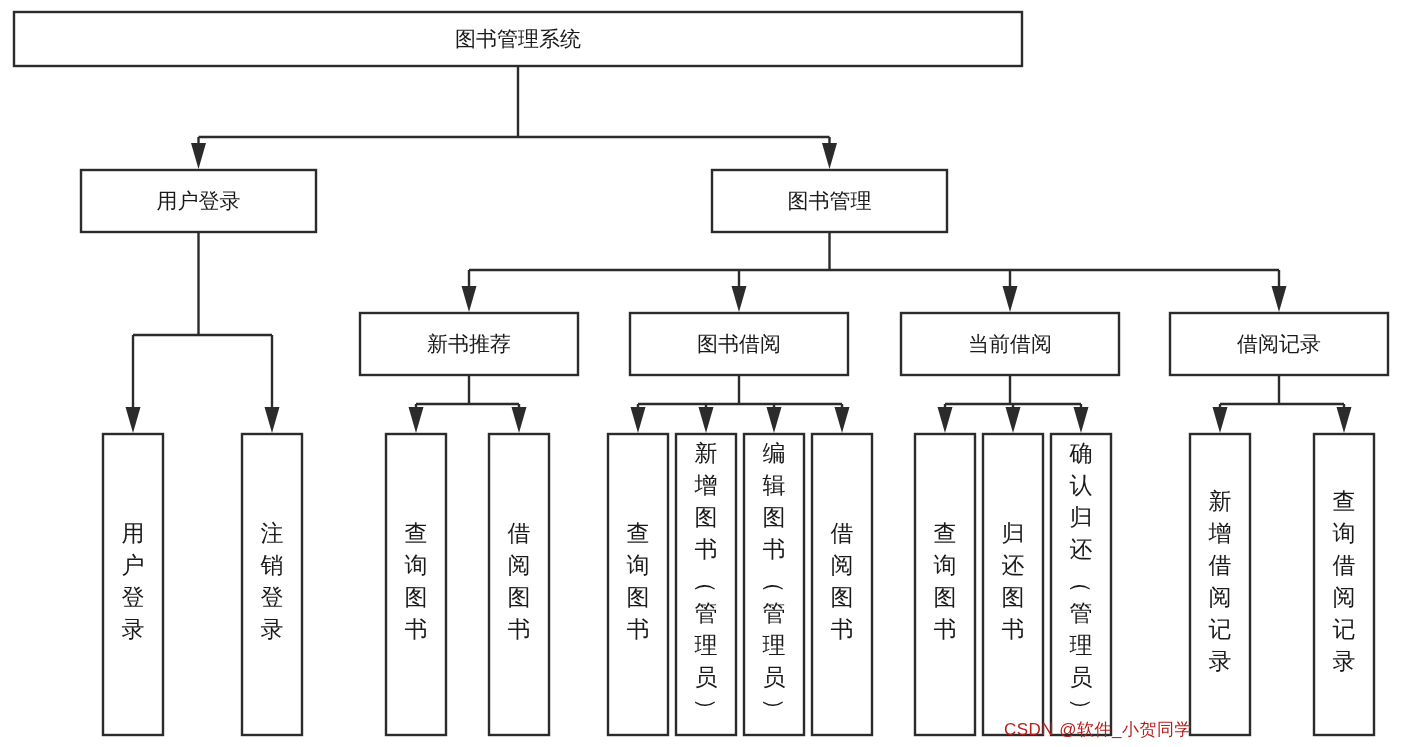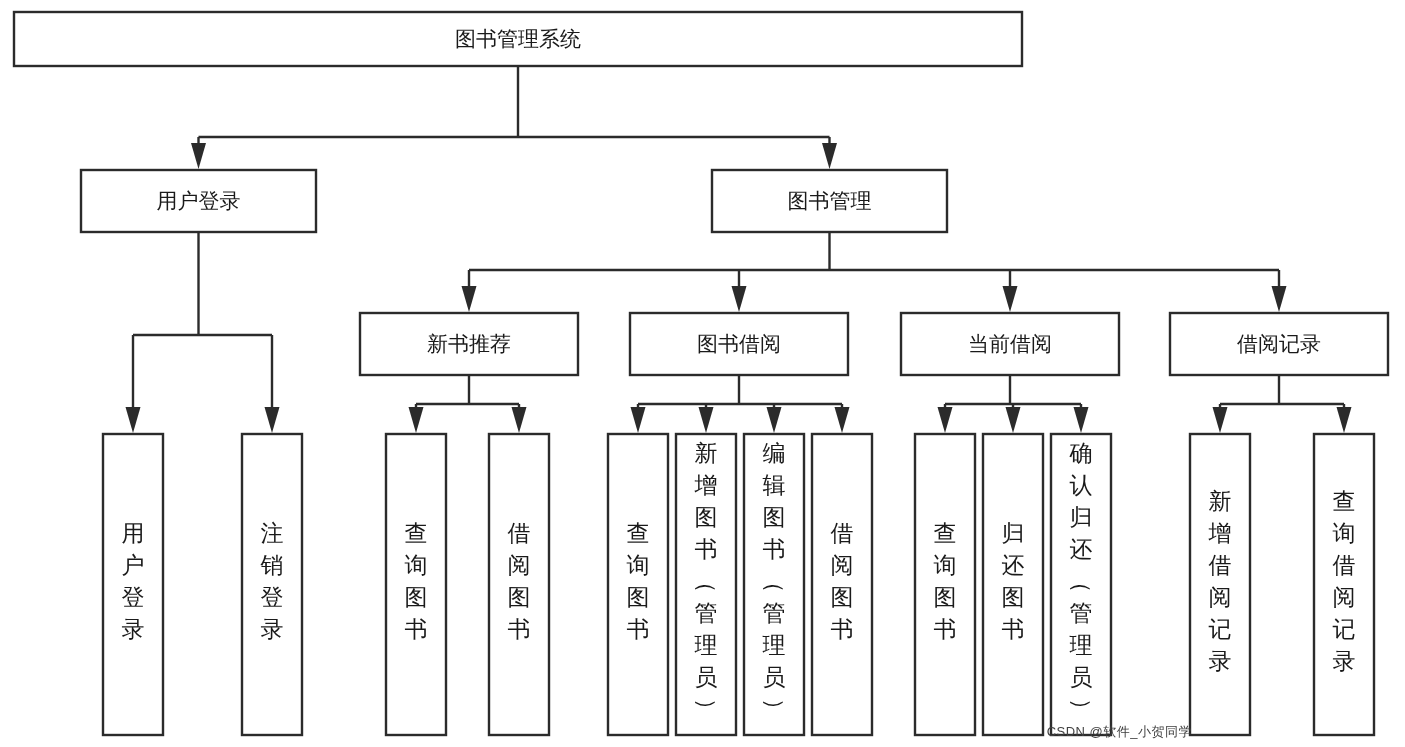--- a/index.html
+++ b/index.html
@@ -53,22 +53,22 @@
     fill: #1a1a1a;
     font-family: "Liberation Sans", "DejaVu Sans", sans-serif;
     font-size: 23px;
     text-anchor: middle;
   }
   .watermark {
     position: absolute;
     right: 10px;
     bottom: 6px;
     font-family: "Liberation Sans", "DejaVu Sans", sans-serif;
-    font-size: 13px;
-    color: #404040;
+    font-size: 17px;
+    color: #b91c1c;
     letter-spacing: 0.5px;
     white-space: nowrap;
     user-select: none;
   }
 </style>
 </head>
 <body>
 
 <div id="diagram-root">
   <svg class="diagram-canvas" id="diagram-svg" viewBox="0 0 1405 747" xmlns="http://www.w3.org/2000/svg">

